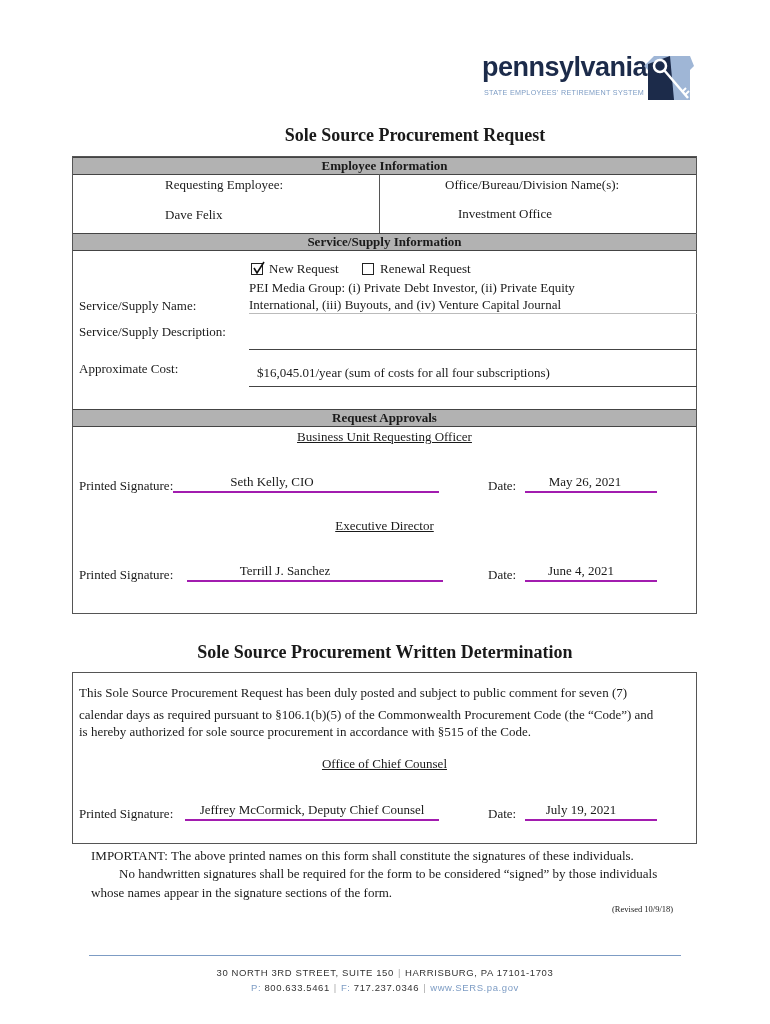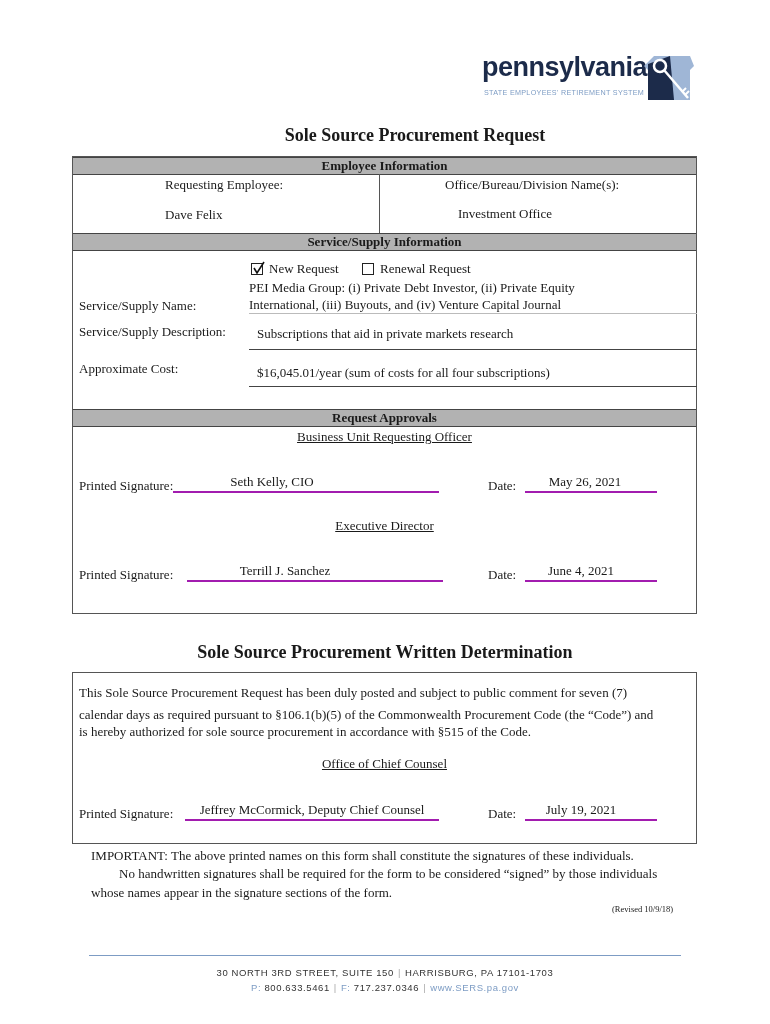--- a/index.html
+++ b/index.html
@@ -118,21 +118,20 @@
   <span class="txt" style="left:289px; top:104px;">
     <span class="cb"></span><span>Renewal Request</span>
   </span>
 
   <span class="txt" style="left:6px; top:141px;">Service/Supply Name:</span>
   <span class="txt" style="left:176px; top:140px;">International, (iii) Buyouts, and (iv) Venture Capital Journal</span>
   <span class="txt" style="left:176px; top:123px;">PEI Media Group: (i) Private Debt Investor, (ii) Private Equity</span>
   <div class="uline" style="left:176px; top:156px; width:448px; background:#bbb;"></div>
 
   <span class="txt" style="left:6px; top:167px;">Service/Supply Description:</span>
-  <span class="txt" style="left:184px; top:169px;">Subscriptions that aid in private markets research</span>
   <div class="uline" style="left:176px; top:192px; width:448px;"></div>
 
   <span class="txt" style="left:6px; top:204px;">Approximate Cost:</span>
   <span class="txt" style="left:184px; top:208px;">$16,045.01/year (sum of costs for all four subscriptions)</span>
   <div class="uline" style="left:176px; top:229px; width:448px;"></div>
 
   <div class="secbar" style="top:252px;">Request Approvals</div>
 
   <span class="txt u" style="left:0; width:623px; text-align:center; top:272px;">Business Unit Requesting Officer</span>
   <span class="txt" style="left:6px; top:321px;">Printed Signature:</span>

